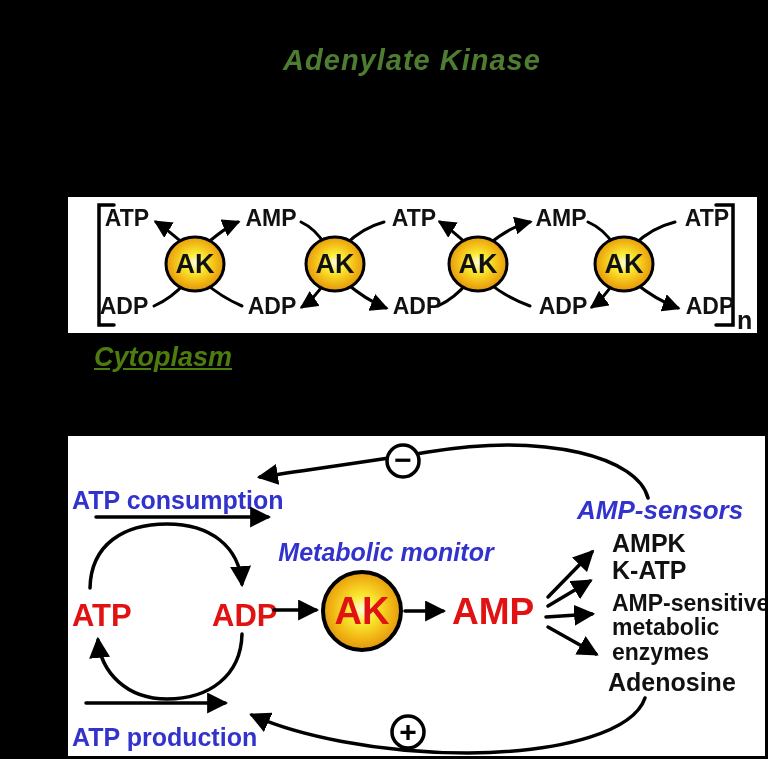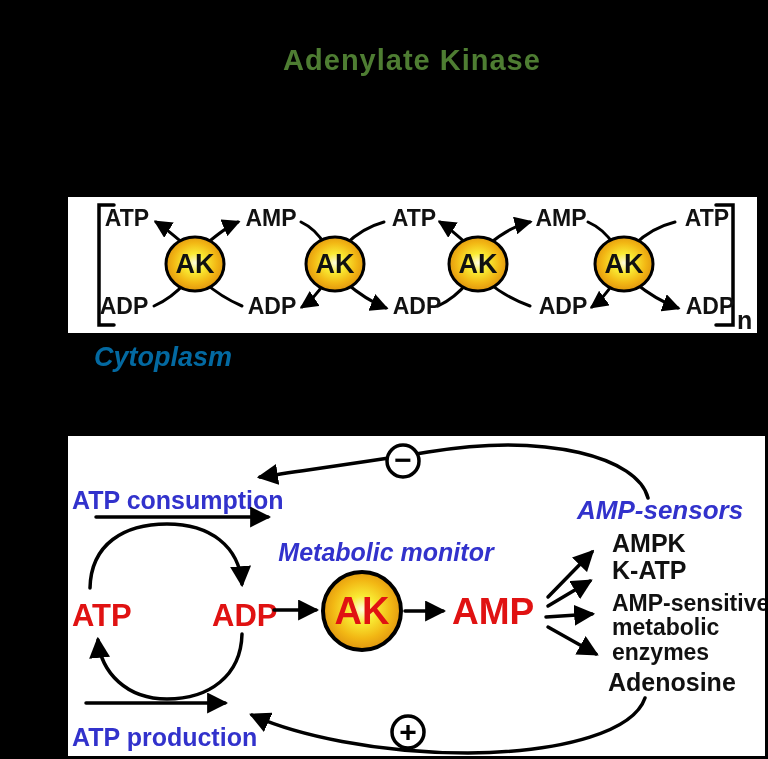--- a/index.html
+++ b/index.html
@@ -2,27 +2,27 @@
 <html><head>
 <meta charset="utf-8">
 <style>
   html,body{margin:0;padding:0;background:#000;}
   .stage{
     position:relative;width:768px;height:759px;background:#000;overflow:hidden;
     font-family:"Liberation Sans","DejaVu Sans",sans-serif;
   }
   .title{
     position:absolute;left:56px;top:44px;width:712px;text-align:center;
-    color:#4e7d32;font-size:29px;font-weight:bold;letter-spacing:1px;
+    color:#4e7d32;font-size:29px;font-weight:bold;font-style:italic;letter-spacing:1px;
   }
   .panel{position:absolute;background:#ffffff;}
   .panel1{left:68px;top:197px;width:689px;height:136px;}
   .panel2{left:68px;top:436px;width:697px;height:320px;}
   .caption{
-    position:absolute;top:342px;font-size:27px;font-weight:bold;font-style:italic;color:#0369a1;
+    position:absolute;top:342px;font-size:27px;font-weight:bold;font-style:italic;color:#4d7c0f;text-decoration:underline;
   }
   .caption.left{left:94px;}
   .caption.right{left:585px;}
   svg{display:block;}
   svg text{font-family:"Liberation Sans","DejaVu Sans",sans-serif;}
   .nuc{font-weight:bold;fill:#111;font-size:23px;}
   .blue{fill:#3232cc;font-weight:bold;}
   .red{fill:#e01212;font-weight:bold;}
   .line{stroke:#000;stroke-width:3;fill:none;stroke-linecap:round;}
   .thick{stroke-width:3.5;}

